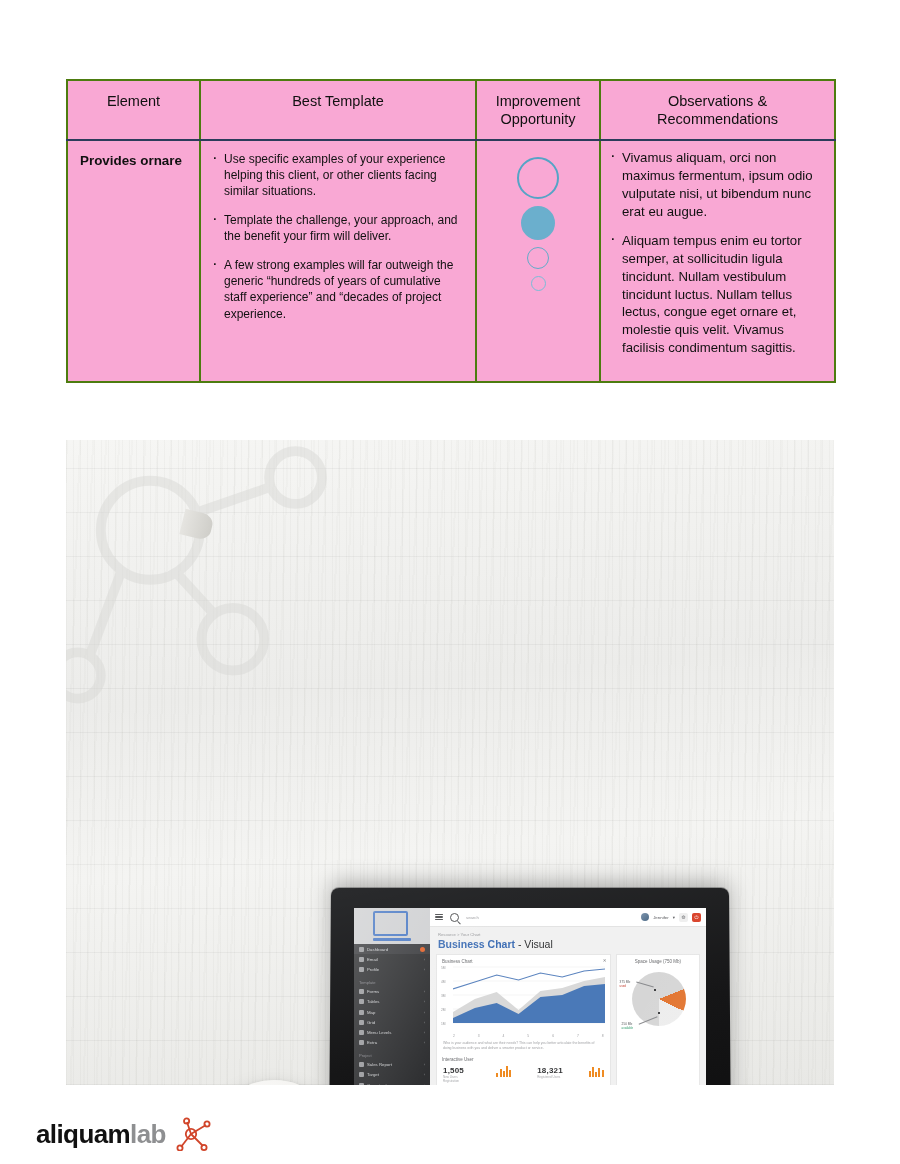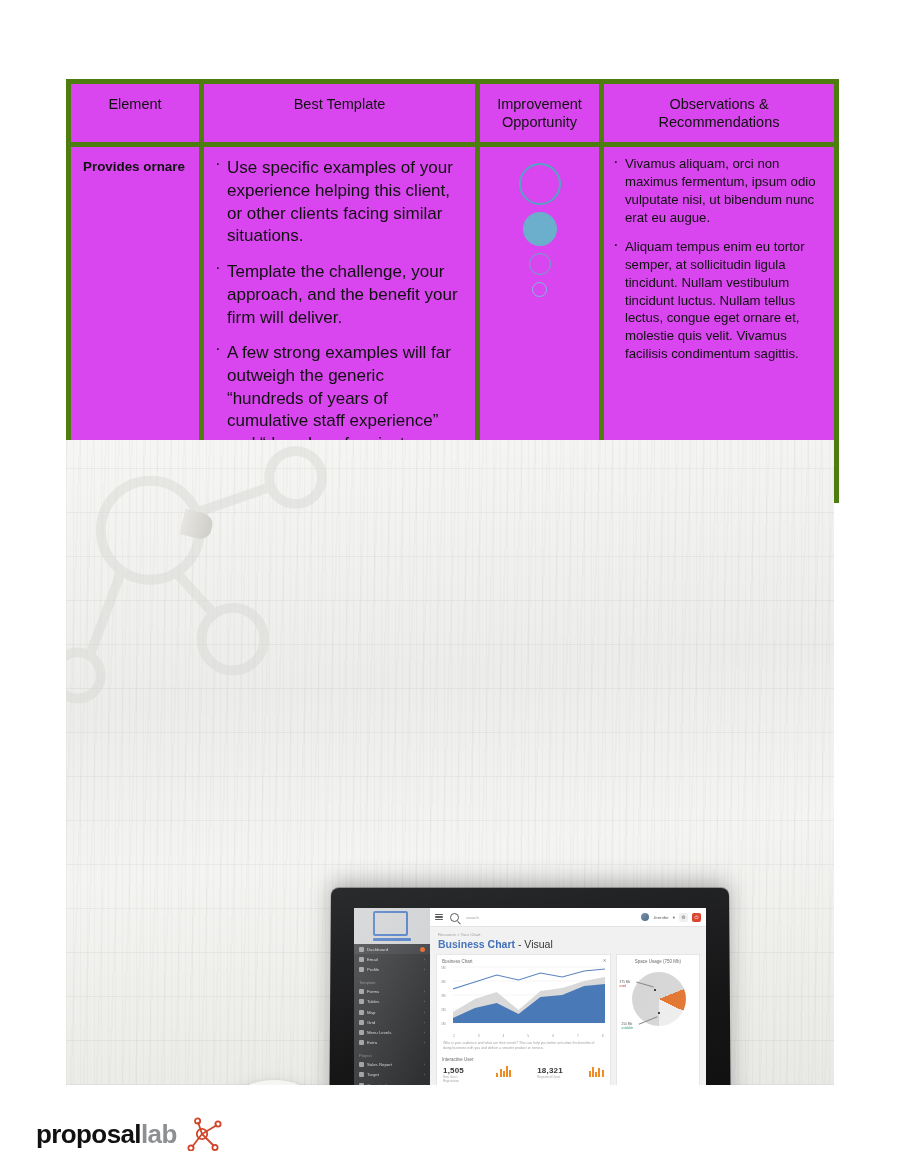--- a/index.html
+++ b/index.html
@@ -9,41 +9,41 @@
     color:#1a1a1a;position:relative;overflow:hidden;
   }
   .page{position:relative;width:900px;height:1164px;}
 
   
   .eval-table{
     position:absolute;left:66px;top:79px;width:768px;
     border-collapse:collapse;table-layout:fixed;
   }
   .eval-table th,.eval-table td{
-    border:5px solid #4d7c0f;vertical-align:top;background:#d946ef;
+    border:2px solid #4d7c0f;vertical-align:top;background:#f9a8d4;
   }
   .eval-table thead th{
     border-bottom:2px solid #2b3c5a;
     text-align:center;font-weight:400;font-size:14.5px;line-height:1.22;
     padding:12px 6px 11px;color:#111;
   }
   .col-element{width:133px;}
   .col-best{width:276px;}
   .col-improve{width:124px;}
   .col-obs{width:235px;}
 
   .cell-element{padding:11px 10px 10px 12px;font-size:13.4px;line-height:1.32;font-weight:700;color:#111;}
   .cell-best{padding:10px 10px 12px 8px;}
   .cell-improve{padding:14px 4px 10px;text-align:center;}
   .cell-obs{padding:8px 8px 12px 6px;}
 
   ul.bullets{list-style:none;margin:0;padding:0;}
   ul.bullets li{
     position:relative;padding-left:15px;margin:0 0 13px 0;
-    font-size:17px;line-height:1.335;color:#111;
+    font-size:12px;line-height:1.335;color:#111;
   }
   ul.bullets li:last-child{margin-bottom:8px;}
   ul.bullets li::before{
     content:"\00b7";position:absolute;left:3px;top:-3px;
     font-size:17px;line-height:1.2;color:#111;
   }
   .cell-obs ul.bullets li{font-size:13.2px;line-height:1.345;margin-bottom:12px;}
 
   
   .circles{display:flex;flex-direction:column;align-items:center;gap:7px;padding-top:2px;}
@@ -438,21 +438,21 @@
             </div>
           </div>
         </div>
 
       </div>
     </div>
 
   </div>
 
   <div class="footer">
-    <div class="logo-text"><span style="font-weight:700;color:#111">proposal</span><span>lab</span></div>
+    <div class="logo-text"><span style="font-weight:700;color:#111">aliquam</span><span>lab</span></div>
     <svg width="40" height="34" viewBox="0 0 40 34">
       <g stroke="#d1452a" stroke-width="1.8" fill="none">
         <line x1="19" y1="17" x2="15" y2="5"></line>
         <line x1="19" y1="17" x2="34" y2="8"></line>
         <line x1="19" y1="17" x2="9" y2="30"></line>
         <line x1="19" y1="17" x2="31" y2="29"></line>
         <circle cx="19" cy="17" r="5.2"></circle>
         <circle cx="14.6" cy="4" r="2.6"></circle>
         <circle cx="35" cy="7" r="2.6"></circle>
         <circle cx="8" cy="31" r="2.6"></circle>

